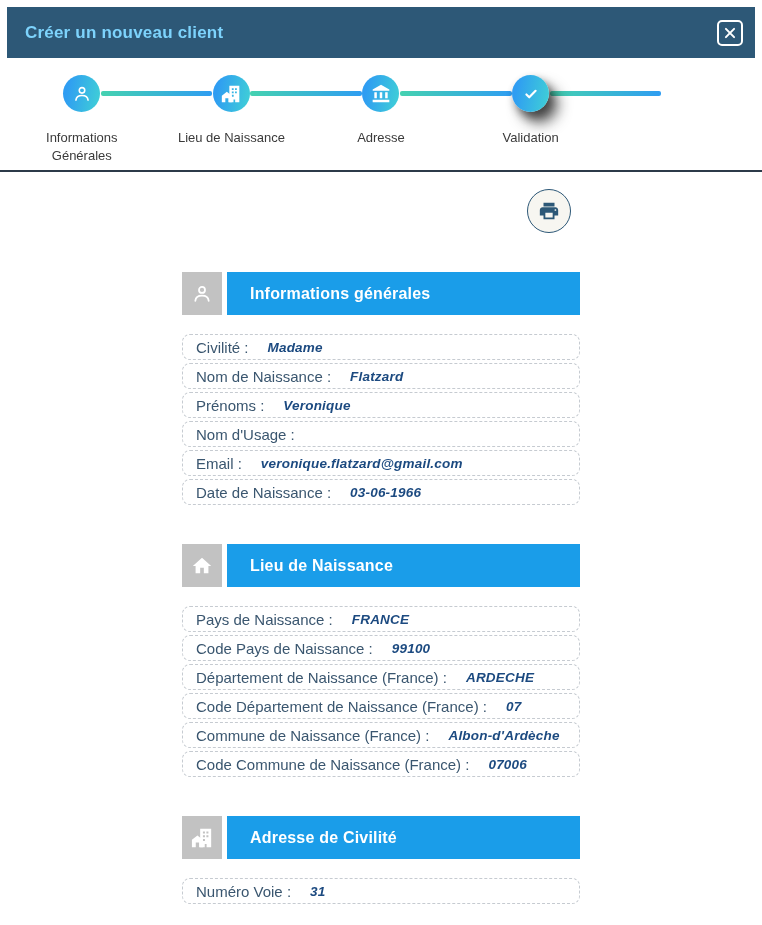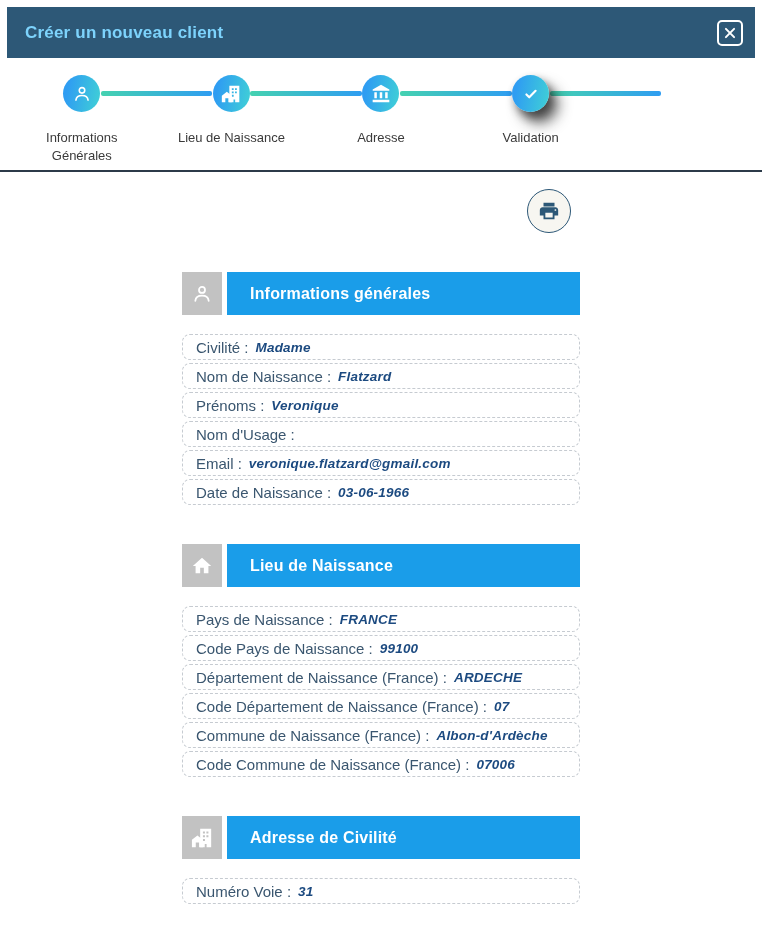--- a/index.html
+++ b/index.html
@@ -95,21 +95,21 @@
   }
   .rows { margin-top: 19px; }
   .field-row {
     height: 26px; margin-bottom: 3px;
     border: 1px dashed #c6cbd1; border-radius: 8px;
     display: flex; align-items: center; padding-left: 13px;
     background: #ffffff; overflow: hidden; white-space: nowrap;
   }
   .field-label { font-size: 15px; color: #3a566f; }
   .field-value {
-    margin-left: 7px; font-size: 13.5px; color: #1c4a80;
+    margin-left: 19px; font-size: 13.5px; color: #1c4a80;
     font-weight: bold; font-style: italic; letter-spacing: .2px;
   }
 </style>
 </head>
 <body>
 
 <svg width="0" height="0" style="position:absolute" aria-hidden="true">
   <defs>
     <symbol id="i-person" viewBox="0 0 24 24">
       <circle cx="12" cy="7.6" r="3.3" fill="none" stroke="currentColor" stroke-width="1.9"></circle>

